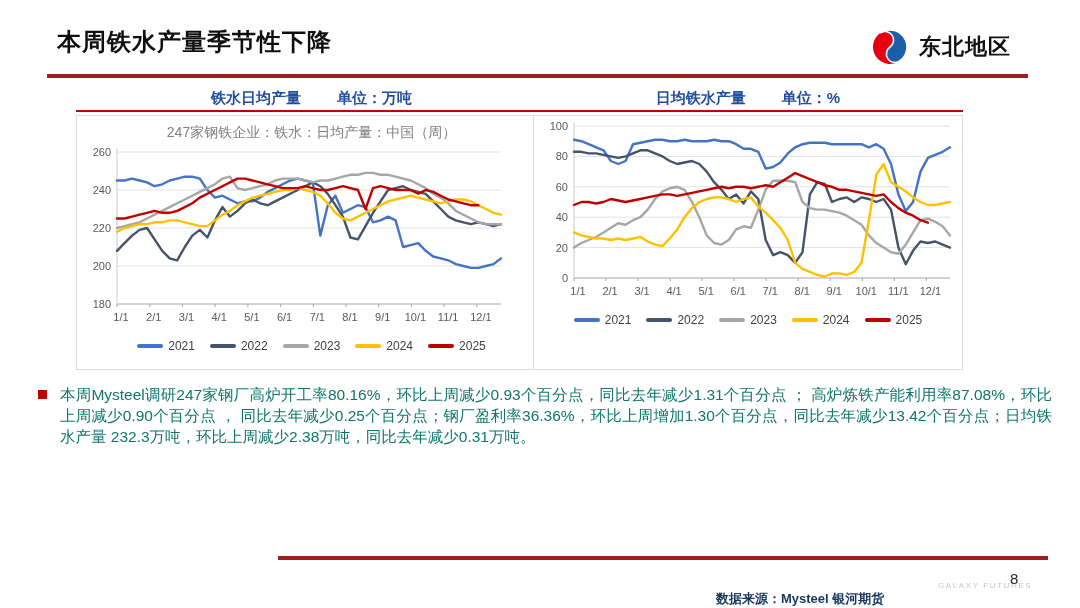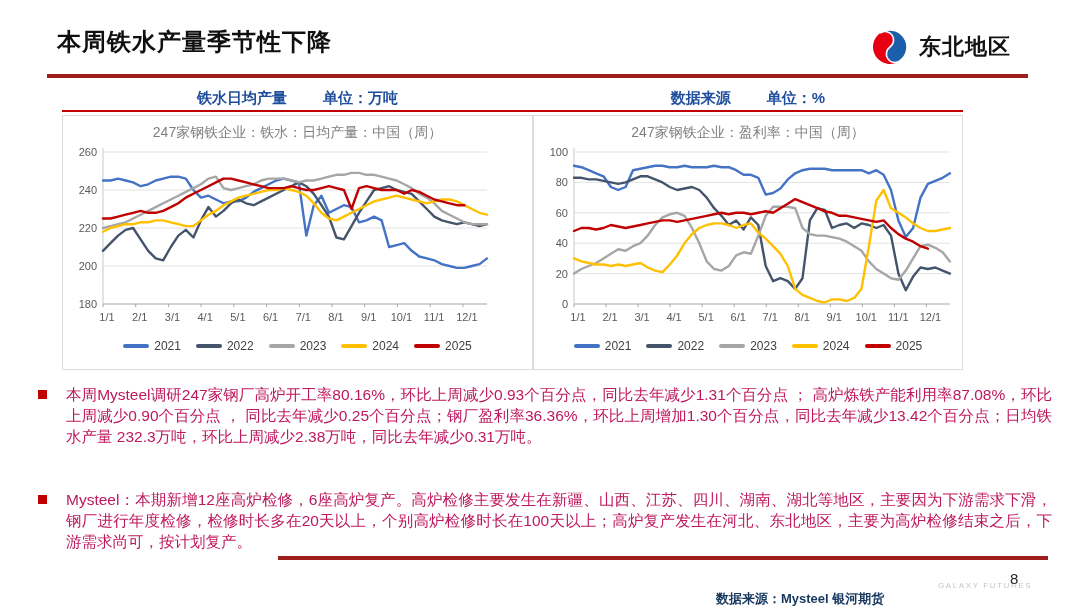--- a/index.html
+++ b/index.html
@@ -7,38 +7,38 @@
          font-family:"Liberation Sans",sans-serif;overflow:hidden;margin:0 auto;}
 
   .page-title{position:absolute;left:57px;top:26px;font-size:24px;font-weight:bold;
               color:#0f0f0f;letter-spacing:1px;}
   .top-rule{position:absolute;left:47px;top:74px;width:981px;height:4px;background:#9E1E1E;}
 
   .logo{position:absolute;left:870px;top:27px;display:flex;align-items:center;gap:9px;}
   .logo-text{font-size:22px;font-weight:bold;color:#121212;letter-spacing:1px;}
 
   .chart-sec{position:absolute;top:88px;}
-  #sec1{left:62px;width:471px;}
+  #sec1{left:76px;width:471px;}
   #sec2{left:533px;width:430px;}
   .chart-head{display:flex;justify-content:center;gap:36px;font-weight:bold;
               font-size:15px;color:#1F4E9C;height:21px;align-items:center;}
   .chart-head-rule{height:2px;background:#C00000;margin-top:1px;}
   .chart-box{margin-top:3px;border:1px solid #DCDCDC;background:#fff;height:253px;}
   .inner-title{text-align:center;color:#7F7F7F;font-size:14px;margin-top:8px;}
   .chart-canvas{margin-top:2px;}
   .legend{display:flex;justify-content:center;gap:15px;margin-top:5px;}
   .lg-item{display:flex;align-items:center;gap:5px;}
   .lg-line{width:26px;height:3.5px;border-radius:2px;}
   .lg-txt{font-size:12px;color:#404040;}
 
   .bullet{position:absolute;left:38px;width:1014px;display:flex;}
   #b1{top:384px;}
   #b2{top:489px;}
   .sq{width:9px;height:9px;background:#C00000;margin-top:6px;flex:none;}
-  .btxt{margin-left:19px;font-size:15.5px;line-height:21px;color:#be185d;text-align:justify;}
+  .btxt{margin-left:13px;font-size:15.5px;line-height:21px;color:#0f766e;text-align:justify;}
 
   .mid-rule{position:absolute;left:278px;top:556px;width:770px;height:4px;background:#9E1E1E;}
   .src{position:absolute;left:716px;top:590px;font-size:13px;font-weight:bold;color:#17375E;}
   .brand{position:absolute;left:938px;top:581px;font-size:8px;letter-spacing:1.6px;color:#C6C6C6;}
   .pageno{position:absolute;left:1010px;top:570px;font-size:15px;color:#262626;}
 
   .tick{font-size:11px;fill:#595959;font-family:"Liberation Sans",sans-serif;}
 </style>
 </head>
 <body>
@@ -131,26 +131,25 @@
           <span class="lg-item">
             <span class="lg-line" style="background:#C00000"></span>
             <span class="lg-txt">2025</span>
           </span>
         </div>
     </div>
   </div>
 
   <div class="chart-sec" id="sec2">
     <div class="chart-head">
-      <span>数据来源</span>
+      <span>日均铁水产量</span>
       <span>单位：%</span>
     </div>
     <div class="chart-head-rule"></div>
     <div class="chart-box">
-      <div class="inner-title">247家钢铁企业：盈利率：中国（周）</div>
       <div class="chart-canvas"><svg width="426" height="186" viewBox="0 0 426 186">
             <line x1="40" y1="160" x2="416" y2="160" stroke="#A6A6A6" stroke-width="1"></line>
             <text x="34" y="164" text-anchor="end" class="tick">0</text>
             <line x1="40" y1="129.6" x2="416" y2="129.6" stroke="#E2E2E2" stroke-width="1"></line>
             <text x="34" y="133.6" text-anchor="end" class="tick">20</text>
             <line x1="40" y1="99.2" x2="416" y2="99.2" stroke="#E2E2E2" stroke-width="1"></line>
             <text x="34" y="103.2" text-anchor="end" class="tick">40</text>
             <line x1="40" y1="68.8" x2="416" y2="68.8" stroke="#E2E2E2" stroke-width="1"></line>
             <text x="34" y="72.8" text-anchor="end" class="tick">60</text>
             <line x1="40" y1="38.400000000000006" x2="416" y2="38.400000000000006" stroke="#E2E2E2" stroke-width="1"></line>
@@ -210,24 +209,20 @@
             <span class="lg-txt">2025</span>
           </span>
         </div>
     </div>
   </div>
 
   <div class="bullet" id="b1">
     <div class="sq"></div>
     <div class="btxt">本周Mysteel调研247家钢厂高炉开工率80.16%，环比上周减少0.93个百分点，同比去年减少1.31个百分点 ； 高炉炼铁产能利用率87.08%，环比上周减少0.90个百分点 ， 同比去年减少0.25个百分点；钢厂盈利率36.36%，环比上周增加1.30个百分点，同比去年减少13.42个百分点；日均铁水产量 232.3万吨，环比上周减少2.38万吨，同比去年减少0.31万吨。</div>
   </div>
-  <div class="bullet" id="b2">
-    <div class="sq"></div>
-    <div class="btxt">Mysteel：本期新增12座高炉检修，6座高炉复产。高炉检修主要发生在新疆、山西、江苏、四川、湖南、湖北等地区，主要因为下游需求下滑，钢厂进行年度检修，检修时长多在20天以上，个别高炉检修时长在100天以上；高炉复产发生在河北、东北地区，主要为高炉检修结束之后，下游需求尚可，按计划复产。</div>
-  </div>
 
   <div class="mid-rule"></div>
 
   <div class="src">数据来源：Mysteel 银河期货</div>
   <div class="brand">GALAXY FUTURES</div>
   <div class="pageno">8</div>
 
 </div>
 
 </body></html>

